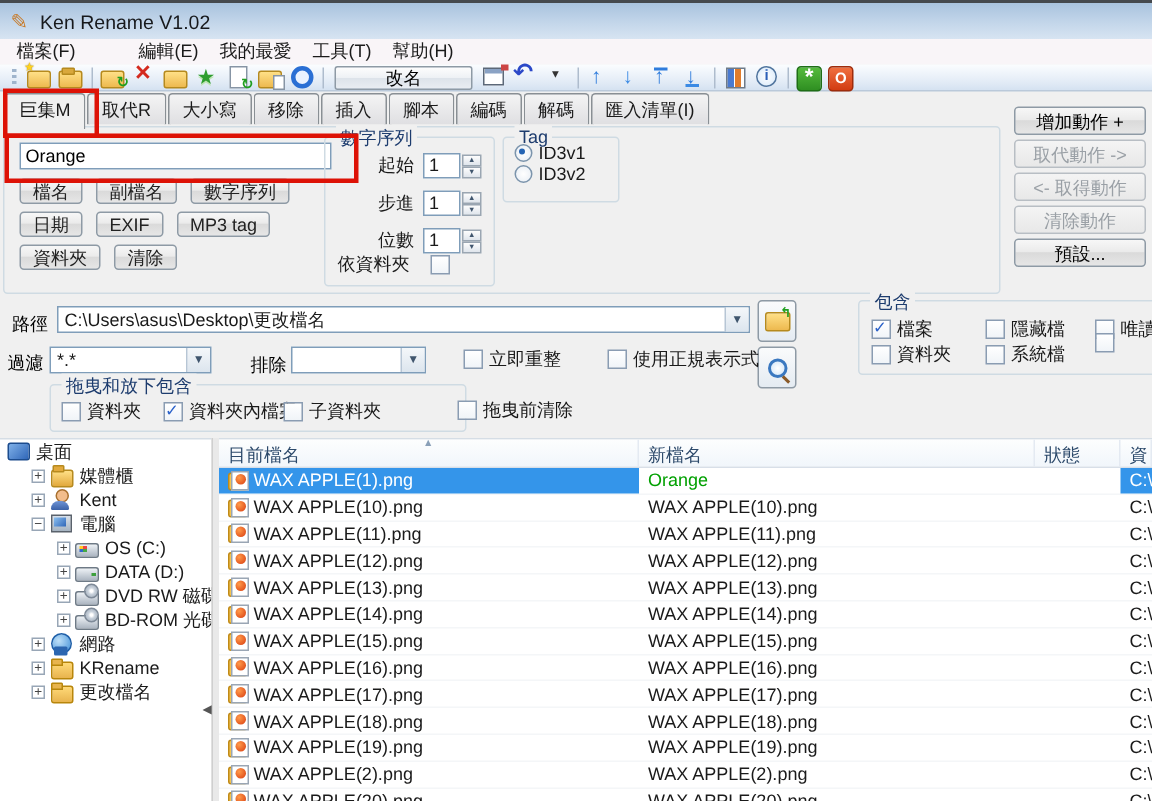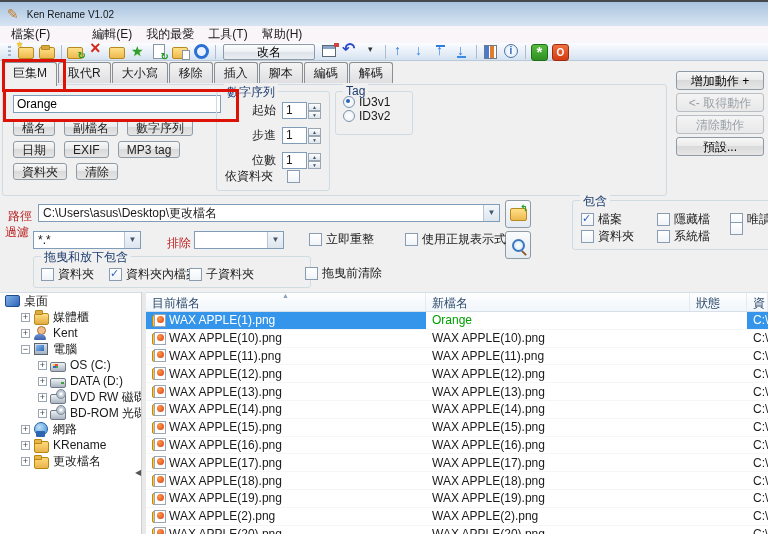--- a/index.html
+++ b/index.html
@@ -4,21 +4,21 @@
 <style>
   html,body{margin:0;padding:0;background:#888;}
   #app{position:relative;width:768px;height:534px;overflow:hidden;background:#f0f0f0;
        font-family:"Liberation Sans","DejaVu Sans",sans-serif;font-size:12px;color:#1a1a1a;
        -webkit-font-smoothing:antialiased;}
   
   #titlebar{position:absolute;left:0;top:0;width:768px;height:26px;
      background:linear-gradient(#a9c3de,#c3d6ea 55%,#d7e4f2);border-top:2px solid #45494e;
      display:flex;align-items:center;box-sizing:border-box;padding-left:7px;}
   #win-icon{color:#c77b2a;font-size:14px;margin-right:8px;transform:rotate(0deg);}
-  #win-title{font-size:10px;color:#17191c;}
+  #win-title{font-size:13px;color:#17191c;}
   
   #menubar{position:absolute;left:0;top:26px;width:768px;height:17px;background:#f9f5f8;
      display:flex;align-items:flex-start;padding-left:4px;box-sizing:border-box;}
   .menu-item{padding:0 7px;cursor:default;}
   .menu-item.first{margin-right:28px;}
   
   #toolbar{position:absolute;left:0;top:43px;width:768px;height:18px;
      background:linear-gradient(#fbfdff,#e2ebf6 70%,#d5e2f1);border-bottom:1px solid #bac9da;
      display:flex;align-items:center;padding-left:8px;box-sizing:border-box;}
   #toolbar::before{content:'';width:3px;height:12px;margin-right:5px;
@@ -91,21 +91,21 @@
   #tag-group{left:332px;top:6px;width:76px;height:42px;position:absolute;border:1px solid #cfdbe3;border-radius:3px;}
   .radio-row{display:flex;align-items:center;height:13px;margin:1px 0 0 7px;}
   .rb{width:10px;height:10px;border:1px solid #7b94ac;border-radius:50%;background:radial-gradient(#fff,#e7edf4);margin-right:4px;position:relative;}
   .rb.on::after{content:'';position:absolute;left:2px;top:2px;width:4px;height:4px;border-radius:50%;background:#2464b4;}
   
   #actions{position:absolute;left:676px;top:71px;width:90px;}
   .abtn{display:block;width:88px;height:19px;margin-bottom:3px;border:1px solid #8e9aa5;border-radius:3px;
      background:linear-gradient(#f7f7f7,#ebebeb 45%,#dadada 50%,#e6e6e6);font-family:inherit;font-size:12px;}
   .abtn.disabled{color:#9aa0a6;border-color:#b8bec4;background:linear-gradient(#f4f4f4,#e8e8e8);}
   
-  .lbl{position:absolute;color:#b91c1c;}
+  .lbl{position:absolute;color:#000000;}
   .combo{position:absolute;height:18px;border:1px solid #7f9db9;background:#fff;box-sizing:border-box;
      display:flex;align-items:center;}
   .combo .val{flex:1;padding:0 4px;white-space:nowrap;overflow:hidden;}
   .combo .arrow{width:15px;height:16px;background:linear-gradient(#f4f7fa,#dce5ee);border-left:1px solid #b7c6d5;
      text-align:center;font-size:8px;line-height:16px;color:#40566e;}
   .sq-btn{position:absolute;width:24px;height:26px;border:1px solid #8e9aa5;border-radius:3px;
      background:linear-gradient(#fafbfc,#e4ebf2);display:flex;align-items:center;justify-content:center;}
   .mini-folder{position:relative;width:15px;height:11px;background:linear-gradient(#ffe087,#edb94f);
      border:1px solid #b68a1e;border-radius:2px;}
   .mini-folder::after{content:'↰';position:absolute;right:-2px;top:-6px;color:#1f9e1f;font-weight:bold;font-size:9px;}
@@ -261,20 +261,21 @@
 
   <div id="tabs">
       <span class="tab active">巨集M</span>
       <span class="tab">取代R</span>
       <span class="tab">大小寫</span>
       <span class="tab">移除</span>
       <span class="tab">插入</span>
       <span class="tab">腳本</span>
       <span class="tab">編碼</span>
       <span class="tab">解碼</span>
+      <span class="tab">匯入清單(I)</span>
     </div>
 
   <div id="macro-panel" class="gbox">
     <input id="macro-input" value="Orange" style="">
     <div id="macro-buttons">
         <div class="mbtn-row">
           <button class="btn mbtn">檔名</button>
           <button class="btn mbtn">副檔名</button>
           <button class="btn mbtn">數字序列</button>
         </div>
@@ -333,37 +334,38 @@
           <div class="radio-row">
             <span class="rb"></span>
             <span>ID3v2</span>
           </div>
         </div>
     </div>
   </div>
 
   <div id="actions">
       <button class="abtn">增加動作 +</button>
+      <button class="abtn disabled">取代動作 -&gt;</button>
       <button class="abtn disabled">&lt;- 取得動作</button>
       <button class="abtn disabled">清除動作</button>
       <button class="abtn">預設...</button>
     </div>
 
   
   <span class="lbl" style="left:8px;top:208px;">路徑</span>
   <div class="combo" style="left:38px;top:204px;width:462px;">
     <span class="val">C:\Users\asus\Desktop\更改檔名</span>
     <span class="arrow">▼</span>
   </div>
   <span class="sq-btn" style="left:505px;top:200px;">
     <span class="mini-folder"></span>
   </span>
 
   
-  <span class="lbl" style="left:5px;top:224px;text-align:right;">過濾</span>
+  <span class="lbl" style="left:5px;top:234px;text-align:right;">過濾</span>
   <div class="combo" style="left:33px;top:231px;width:108px;">
     <span class="val">*.*</span>
     <span class="arrow">▼</span>
   </div>
   <span class="lbl" style="left:167px;top:235px;">排除</span>
   <div class="combo" style="left:194px;top:231px;width:90px;">
     <span class="val"></span>
     <span class="arrow">▼</span>
   </div>
   <span id="chk-immediate"></span>

